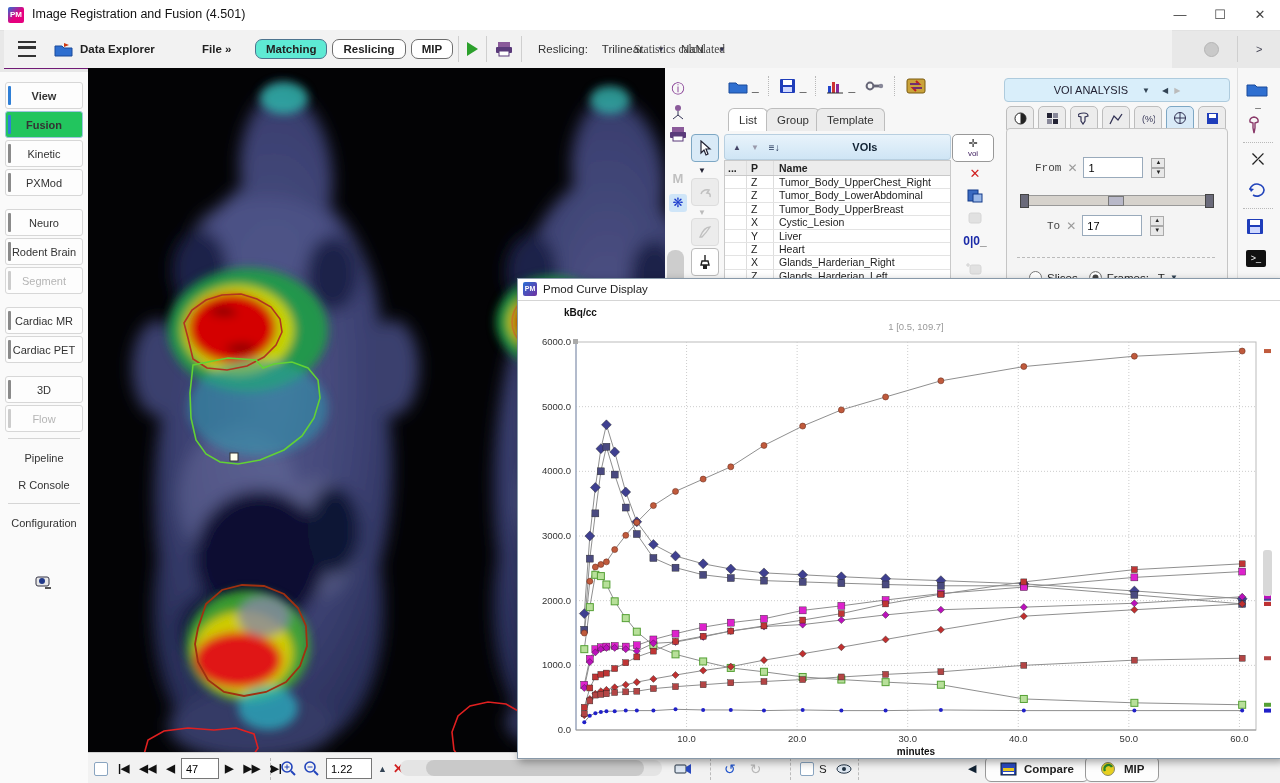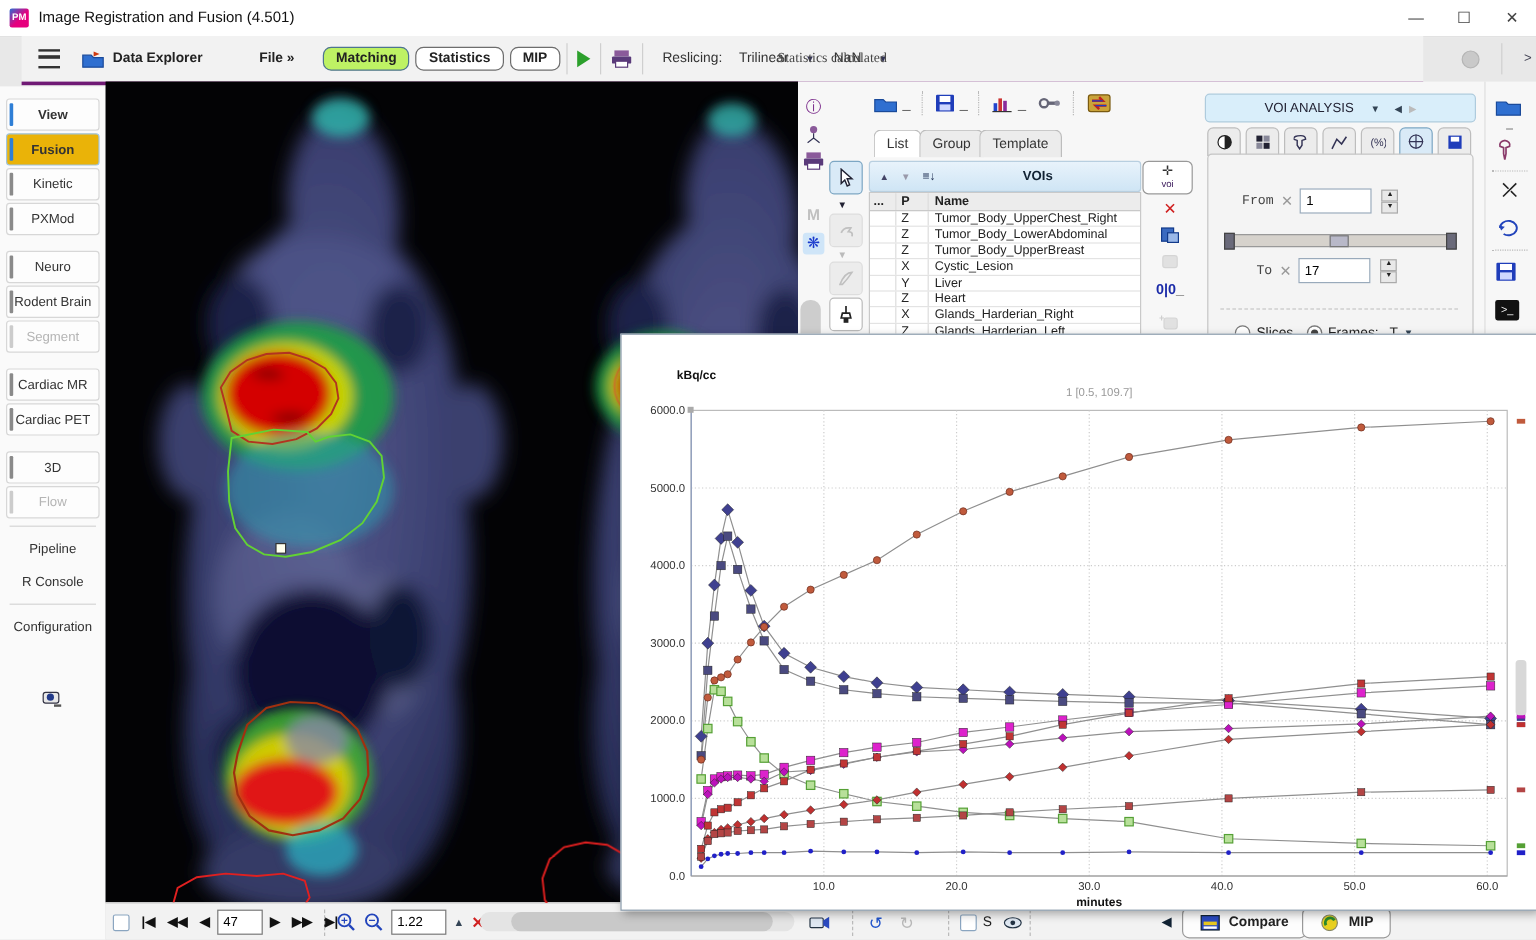--- a/index.html
+++ b/index.html
@@ -8,39 +8,39 @@
        -webkit-font-smoothing:antialiased;position:relative;}
   .abs{position:absolute;}
   
   #titlebar{left:0;top:0;width:1280px;height:30px;background:#ffffff;border-bottom:1px solid #e2e2e2;}
   .pm-logo{display:inline-block;width:16px;height:16px;border-radius:2px;color:#fff;
            font-size:8px;font-weight:bold;text-align:center;line-height:16px;}
   #titlebar .pm-logo{position:absolute;left:8px;top:7px;background:linear-gradient(135deg,#2a6fd4 0%,#e6007e 55%,#e6007e 100%);}
   #win-title{position:absolute;left:32px;top:7px;font-size:12.5px;color:#111;}
   .winctl{position:absolute;top:0;width:40px;height:30px;text-align:center;line-height:30px;color:#444;font-size:13px;cursor:default;}
   
-  #toolbar{left:18px;top:30px;width:1168px;height:38px;background:#f2f2f2;border-bottom:3px solid #701a75;}
+  #toolbar{left:4px;top:30px;width:1168px;height:38px;background:#f2f2f2;border-bottom:1px solid #701a75;}
   .tb{position:absolute;top:0;height:38px;display:flex;align-items:center;}
   .hamb{width:18px;height:12px;border-top:2.5px solid #333;border-bottom:2.5px solid #333;position:relative;}
   .hamb:before{content:"";position:absolute;left:0;top:3px;width:18px;height:2.5px;background:#333;}
   .tbtn{border:1px solid #6d6d6d;border-radius:7px;background:#fff;padding:3px 10px;font-size:11.5px;font-weight:bold;color:#222;}
-  .tbtn.sel{background:#bef264;border-color:#4d748f;}
+  .tbtn.sel{background:#5eead4;border-color:#4d748f;}
   .vsep{width:1px;height:26px;background:#cfcfcf;margin:0 8px;}
   .play-tri{width:0;height:0;border-left:11px solid #2ca02c;border-top:7px solid transparent;border-bottom:7px solid transparent;}
   .ddl{font-size:11.5px;color:#333;}
   .chev{font-size:8px;color:#335;margin-left:6px;}
   .status-dot{width:13px;height:13px;border-radius:50%;background:#c9c9c9;border:1px solid #b5b5b5;}
   
   #sidebar{left:0;top:72px;width:88px;height:715px;background:#fafafa;border-right:1px solid #d8d8d8;}
   .sb-item{position:relative;margin:2px 5px 2px 5px;height:25px;background:#fdfdfd;border:1px solid #d7d7d7;
            border-radius:3px;display:flex;align-items:center;justify-content:center;font-size:11px;color:#333;}
   .sb-item .accent{position:absolute;left:2px;top:3px;bottom:3px;width:3px;border-radius:1px;}
   .accent.blue{background:#2f7fd6;} .accent.gray{background:#8a8a8a;} .accent.lgray{background:#cccccc;}
   .sb-item.bold{font-weight:bold;}
-  .sb-item.sel{background:#eab308;border-color:#9fc4de;}
+  .sb-item.sel{background:#22c55e;border-color:#9fc4de;}
   .sb-item.dis{color:#b5b5b5;}
   .sb-gap{height:9px;} 
   .sb-hr{height:1px;background:#d5d5d5;margin:6px 8px;}
   .sb-link{border:none;background:transparent;font-size:11px;}
   
   #imgview{left:88px;top:68px;width:577px;height:684px;background:#000;overflow:hidden;}
   
   #midstrip{left:665px;top:68px;width:55px;height:684px;background:#f7f7f7;}
   .mini-ico{position:absolute;left:4px;width:18px;height:18px;text-align:center;line-height:18px;font-size:13px;}
   .tool-btn{position:absolute;left:26px;width:26px;height:26px;border:1px solid #bbb;border-radius:4px;background:#fff;
@@ -128,21 +128,21 @@
         <path d="M1 5 h7 l2 2 h8 v8 h-17 z" fill="#2f6fd0" stroke="#1a4a9a"></path>
         <path d="M10 2 l5 2 -5 2 z" fill="#d03a10"></path>
       </svg>
     <b style="font-size:11.5px;">Data Explorer</b>
   </div>
   <div class="tb" style="left:198px;">
       <b style="font-size:11.5px;">File »</b>
     </div>
   <div class="tb" style="left:251px;gap:5px;">
     <span class="tbtn sel">Matching</span>
-    <span class="tbtn">Statistics</span>
+    <span class="tbtn">Reslicing</span>
     <span class="tbtn">MIP</span>
   </div>
   <div class="tb" style="left:446px;">
       <span class="vsep"></span>
     <span class="play-tri"></span>
     <span class="vsep"></span>
     <svg width="18" height="16">
         <rect x="3" y="1" width="12" height="5" fill="#8a5a9a"></rect>
         <rect x="1" y="6" width="16" height="6" rx="1" fill="#5a3a7a"></rect>
         <rect x="4" y="10" width="10" height="5" fill="#fff" stroke="#5a3a7a"></rect>
@@ -675,20 +675,24 @@
       <svg width="17" height="15">
           <circle cx="8" cy="8" r="6.5" fill="#e8d020" stroke="#886"></circle>
           <path d="M5 10 a4 4 0 0 1 7-4" fill="none" stroke="#2a8a2a" stroke-width="2.4"></path>
         </svg>
       <span>MIP</span>
     </div>
   </div>
 </div>
 
 <div id="curvewin" class="abs">
+  <div id="cw-title">
+    <span class="pm-logo">PM</span>
+    <span id="cw-name">Pmod Curve Display</span>
+  </div>
   <svg id="chart-svg" width="761" height="456">
       <rect x="58" y="42" width="680" height="388" fill="#ffffff" stroke="#bbbbbb" stroke-width="1"></rect>
       <line x1="58" y1="365.33333333333337" x2="738" y2="365.33333333333337" stroke="#cccccc" stroke-dasharray="1,2"></line>
       <line x1="58" y1="300.6666666666667" x2="738" y2="300.6666666666667" stroke="#cccccc" stroke-dasharray="1,2"></line>
       <line x1="58" y1="236" x2="738" y2="236" stroke="#cccccc" stroke-dasharray="1,2"></line>
       <line x1="58" y1="171.33333333333337" x2="738" y2="171.33333333333337" stroke="#cccccc" stroke-dasharray="1,2"></line>
       <line x1="58" y1="106.66666666666663" x2="738" y2="106.66666666666663" stroke="#cccccc" stroke-dasharray="1,2"></line>
       <line x1="168.5691056910569" y1="42" x2="168.5691056910569" y2="430" stroke="#cccccc" stroke-dasharray="1,2"></line>
       <line x1="279.1382113821138" y1="42" x2="279.1382113821138" y2="430" stroke="#cccccc" stroke-dasharray="1,2"></line>
       <line x1="389.7073170731707" y1="42" x2="389.7073170731707" y2="430" stroke="#cccccc" stroke-dasharray="1,2"></line>

